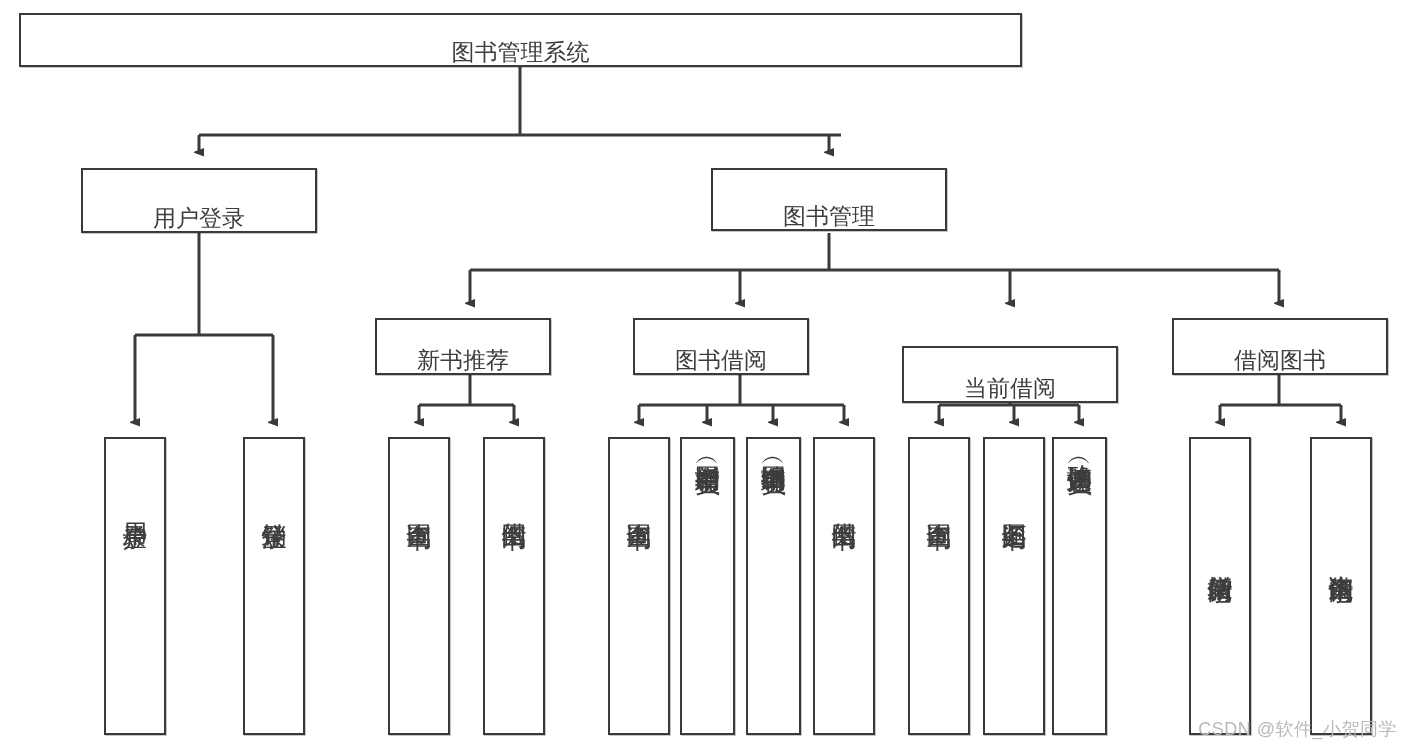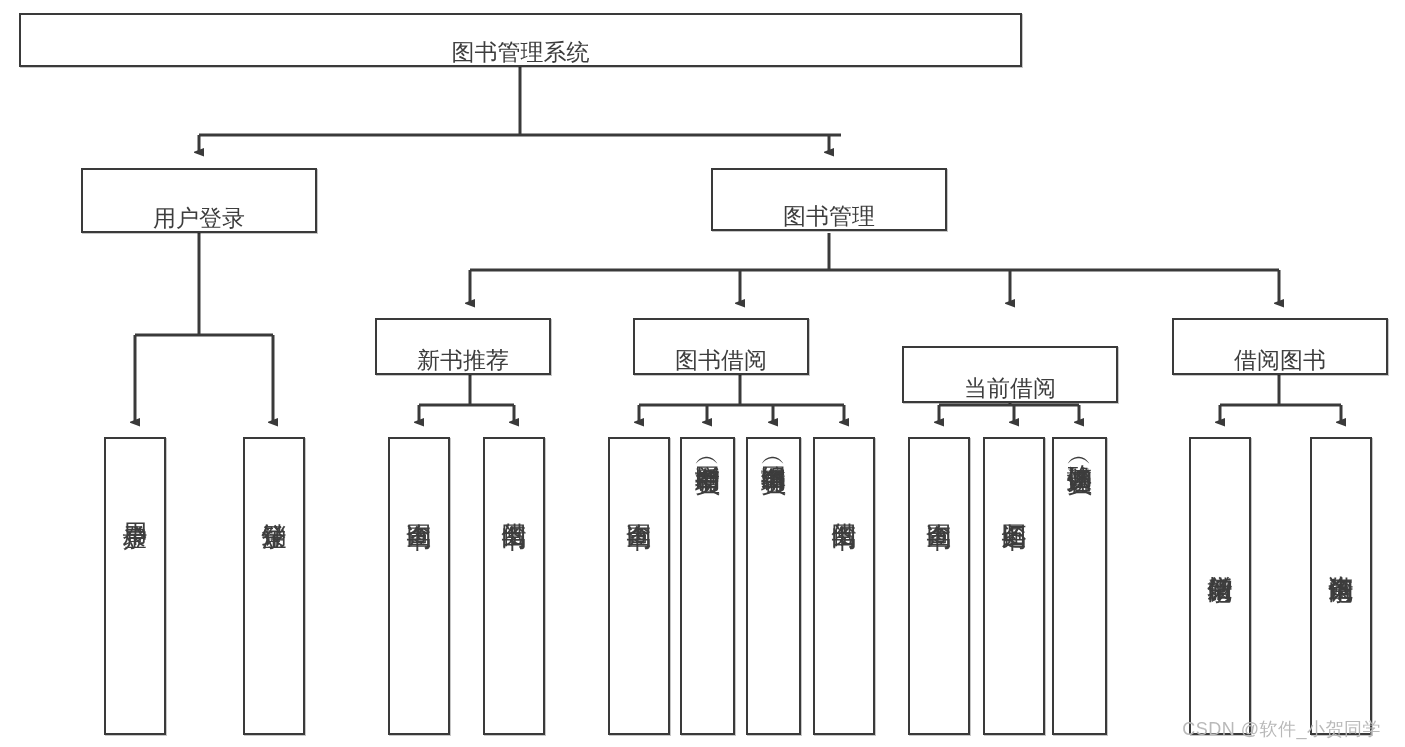--- a/index.html
+++ b/index.html
@@ -62,21 +62,21 @@
     white-space: nowrap;
   }
   .node.vert.mid .label {
     padding-top: 58px;
   }
   .node.vert.mid3 .label {
     padding-top: 110px;
   }
   .watermark {
     position: absolute;
-    right: 24px;
+    right: 8px;
     bottom: 6px;
     font-size: 18px;
     color: #b9b9b9;
     white-space: nowrap;
     letter-spacing: 0.5px;
     margin-top: 8px;
   }
 </style>
 </head>
 <body>

